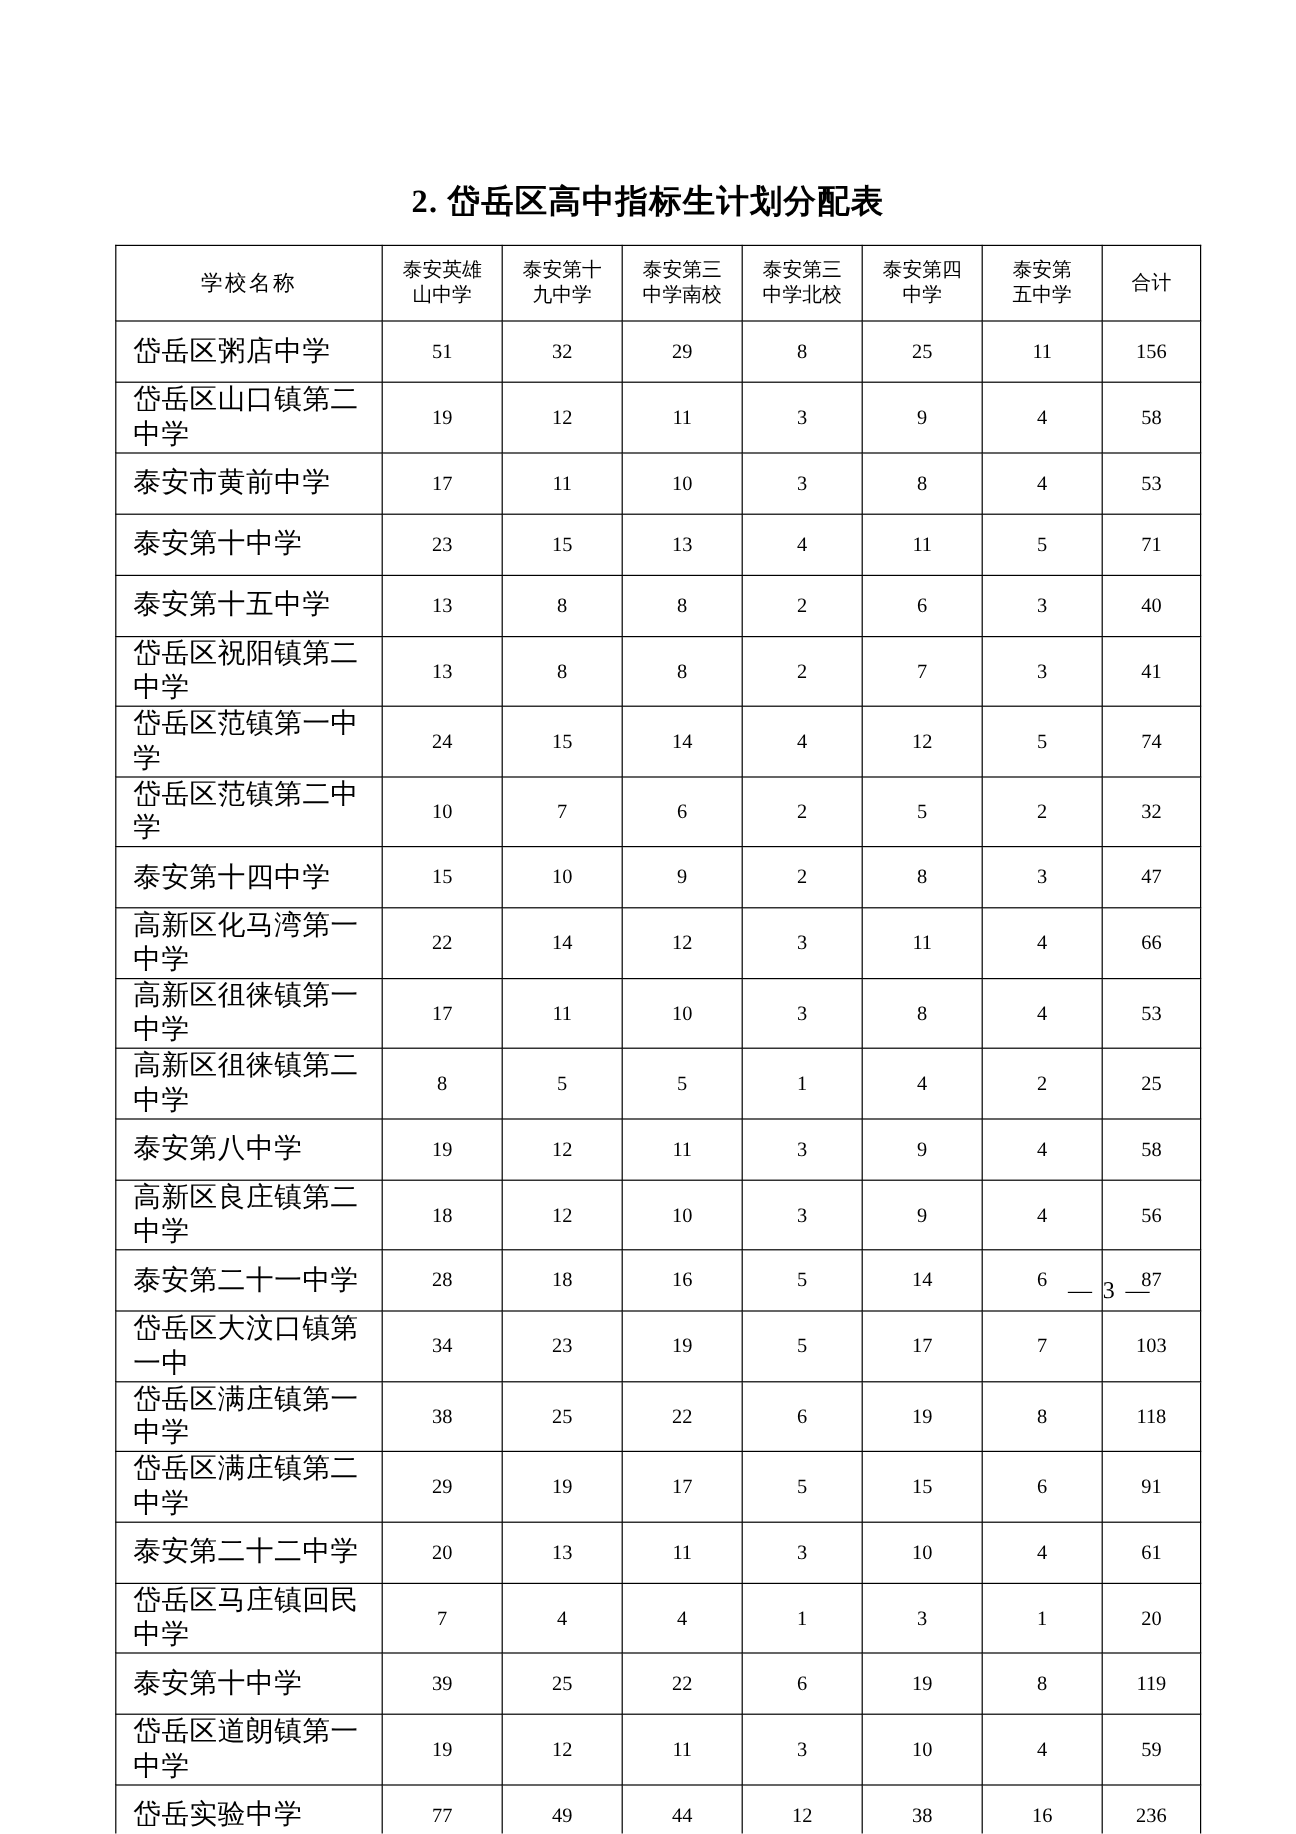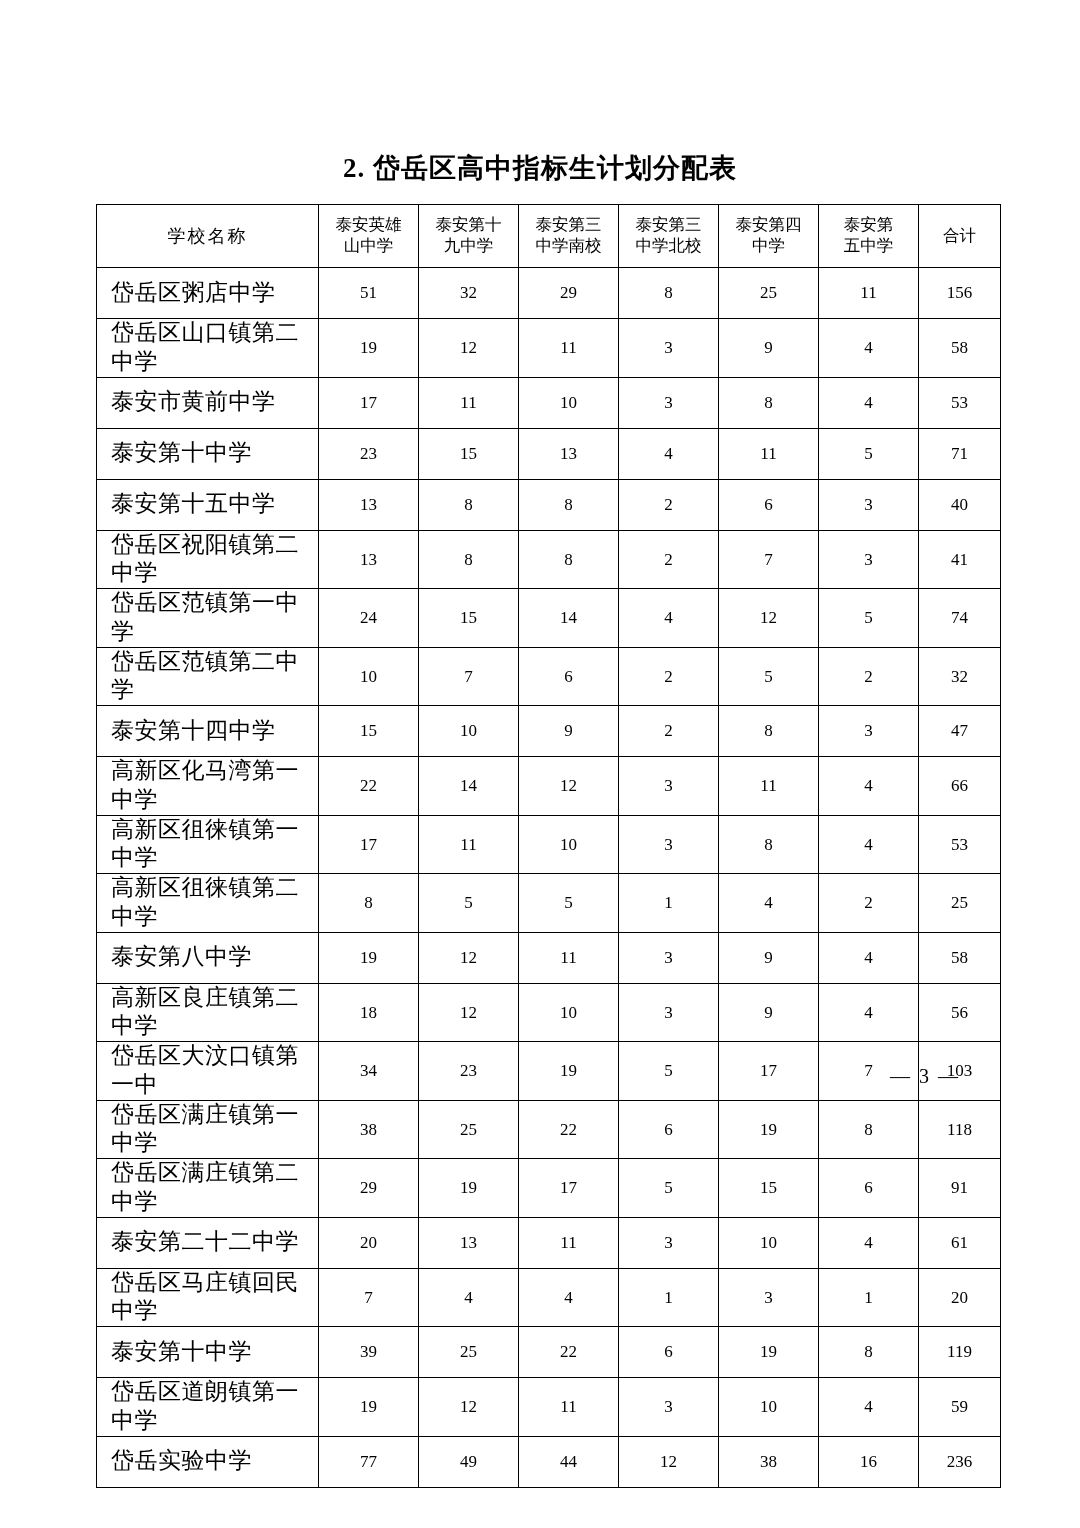--- a/index.html
+++ b/index.html
@@ -263,20 +263,30 @@
           <td class="school-name">高新区良庄镇第二中学</td>
           <td>18</td>
           <td>12</td>
           <td>10</td>
           <td>3</td>
           <td>9</td>
           <td>4</td>
           <td>56</td>
         </tr>
         <tr>
+          <td class="school-name">泰安第二十一中学</td>
+          <td>28</td>
+          <td>18</td>
+          <td>16</td>
+          <td>5</td>
+          <td>14</td>
+          <td>6</td>
+          <td>87</td>
+        </tr>
+        <tr>
           <td class="school-name">岱岳区大汶口镇第一中</td>
           <td>34</td>
           <td>23</td>
           <td>19</td>
           <td>5</td>
           <td>17</td>
           <td>7</td>
           <td>103</td>
         </tr>
         <tr>

